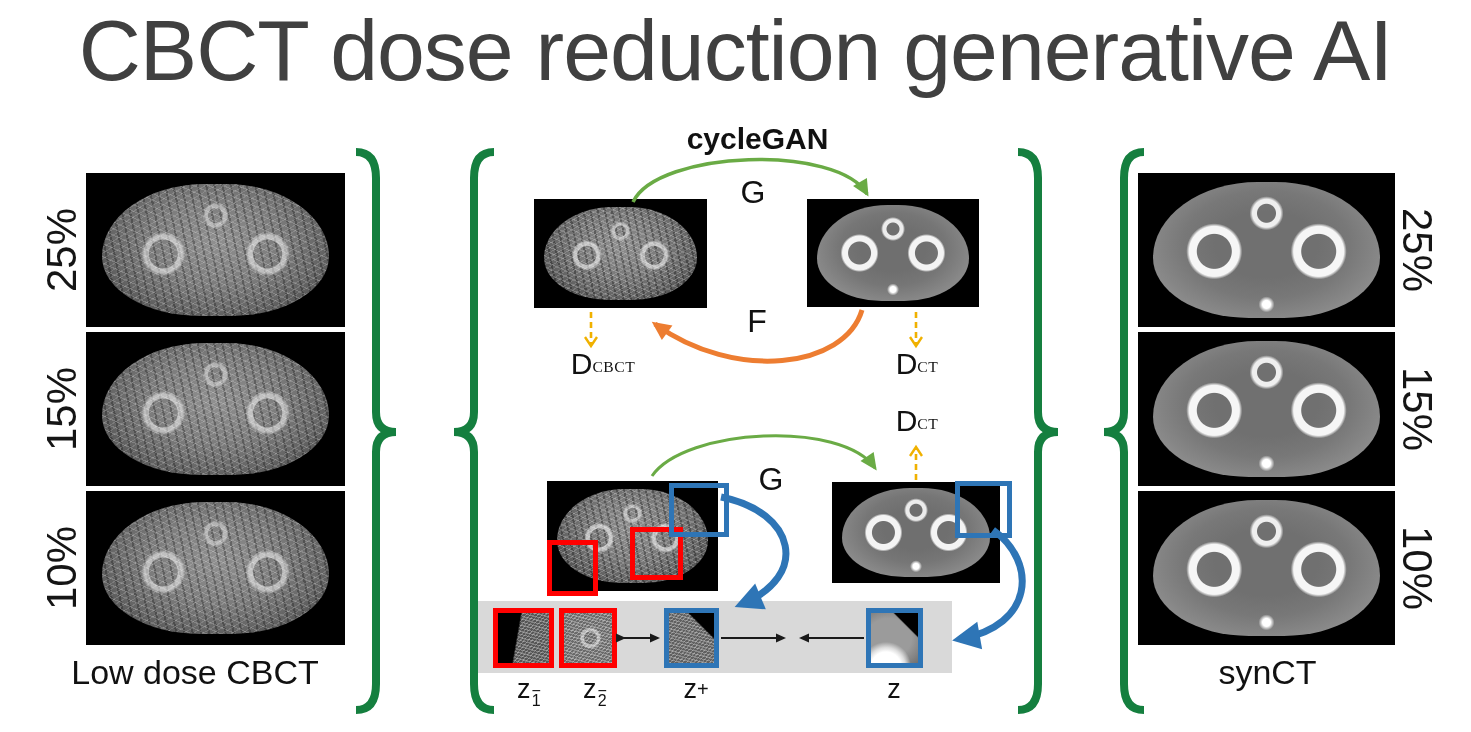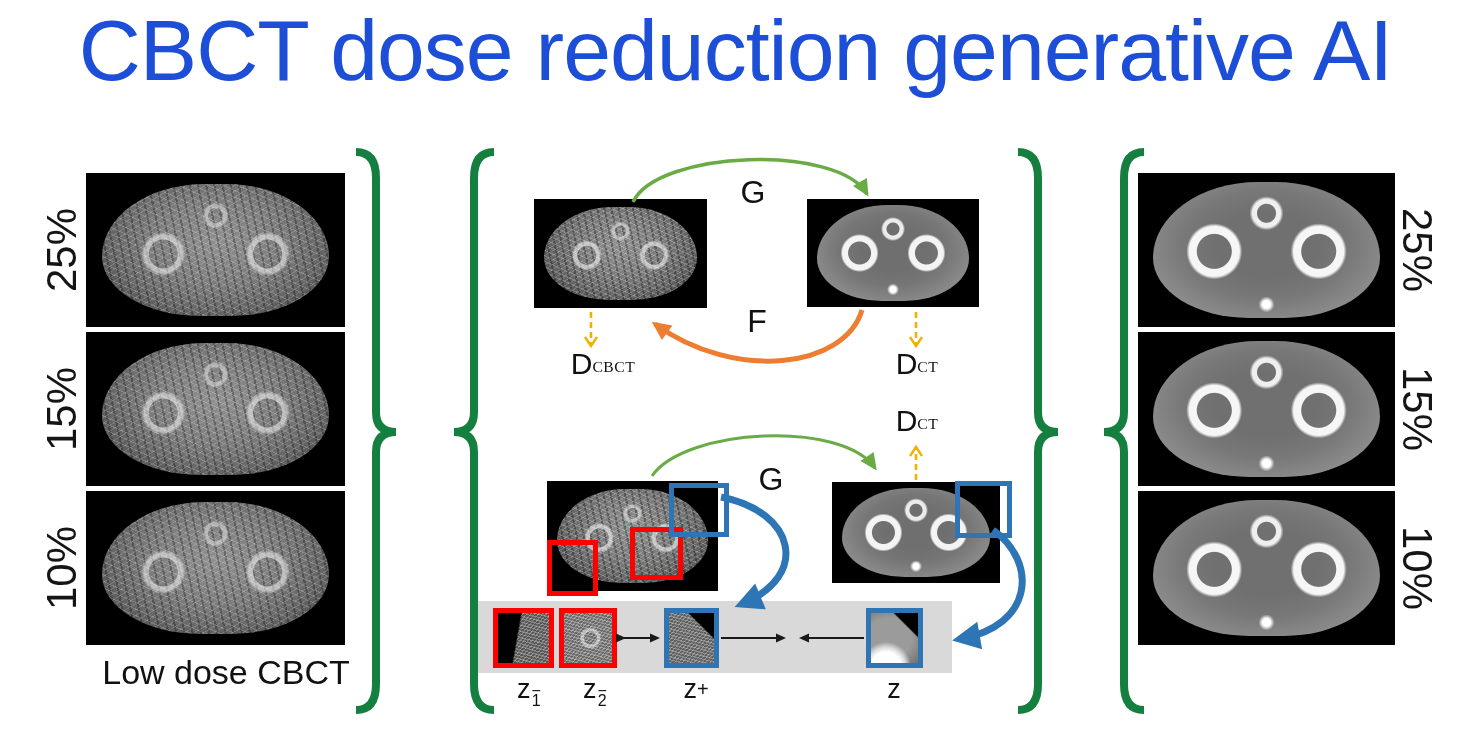--- a/index.html
+++ b/index.html
@@ -92,53 +92,55 @@
            position:relative;top:0.42em;margin-left:1px;}
   .z-sup{font-size:20px;vertical-align:super;line-height:1;}
 
   svg{position:absolute;left:0;top:0;pointer-events:none;}
 </style>
 </head>
 <body>
 
 <div class="stage">
 
-  <div class="abs ctr main-title" style="color:#1d4ed8;">CBCT dose reduction generative AI</div>
+  <div class="abs ctr main-title" style="color:#404040;">CBCT dose reduction generative AI</div>
 
   <div class="abs scan" style="left:86px;top:173px;width:259px;height:154px;">
     <div class="scan-body cbct-body lg"></div>
   </div>
   <div class="abs scan" style="left:86px;top:332px;width:259px;height:154px;">
     <div class="scan-body cbct-body lg"></div>
   </div>
   <div class="abs scan" style="left:86px;top:491px;width:259px;height:154px;">
     <div class="scan-body cbct-body lg"></div>
   </div>
 
   <div class="abs ctr pct pct-left" style="left:-3px;top:228px;">25%</div>
   <div class="abs ctr pct pct-left" style="left:-3px;top:387px;">15%</div>
   <div class="abs ctr pct pct-left" style="left:-3px;top:546px;">10%</div>
 
-  <div class="abs ctr caption" style="left:66px;top:652px;width:320px;height:40px;">Low dose CBCT</div>
+  <div class="abs ctr caption" style="left:35px;top:652px;width:320px;height:40px;">Low dose CBCT</div>
 
   <div class="abs scan" style="left:1138px;top:173px;width:257px;height:154px;">
     <div class="scan-body ct-body lg"></div>
   </div>
   <div class="abs scan" style="left:1138px;top:332px;width:257px;height:154px;">
     <div class="scan-body ct-body lg"></div>
   </div>
   <div class="abs scan" style="left:1138px;top:491px;width:257px;height:154px;">
     <div class="scan-body ct-body lg"></div>
   </div>
 
   <div class="abs ctr pct pct-right" style="left:1352px;top:228px;">25%</div>
   <div class="abs ctr pct pct-right" style="left:1352px;top:387px;">15%</div>
   <div class="abs ctr pct pct-right" style="left:1352px;top:546px;">10%</div>
 
-
+  <div class="abs ctr caption" style="left:1140px;top:652px;width:255px;height:40px;">synCT</div>
+
+  <div class="abs ctr gan-title" style="left:650px;top:122px;width:215px;height:34px;">cycleGAN</div>
 
   <div class="abs scan" style="left:534px;top:199px;width:173px;height:109px;">
     <div class="scan-body cbct-body"></div>
   </div>
   <div class="abs scan" style="left:807px;top:199px;width:172px;height:108px;">
     <div class="scan-body ct-body"></div>
   </div>
 
   <div class="abs ctr map-label" style="left:728px;top:174px;width:50px;height:36px;">G</div>
   <div class="abs ctr map-label" style="left:732px;top:303px;width:50px;height:36px;">F</div>

